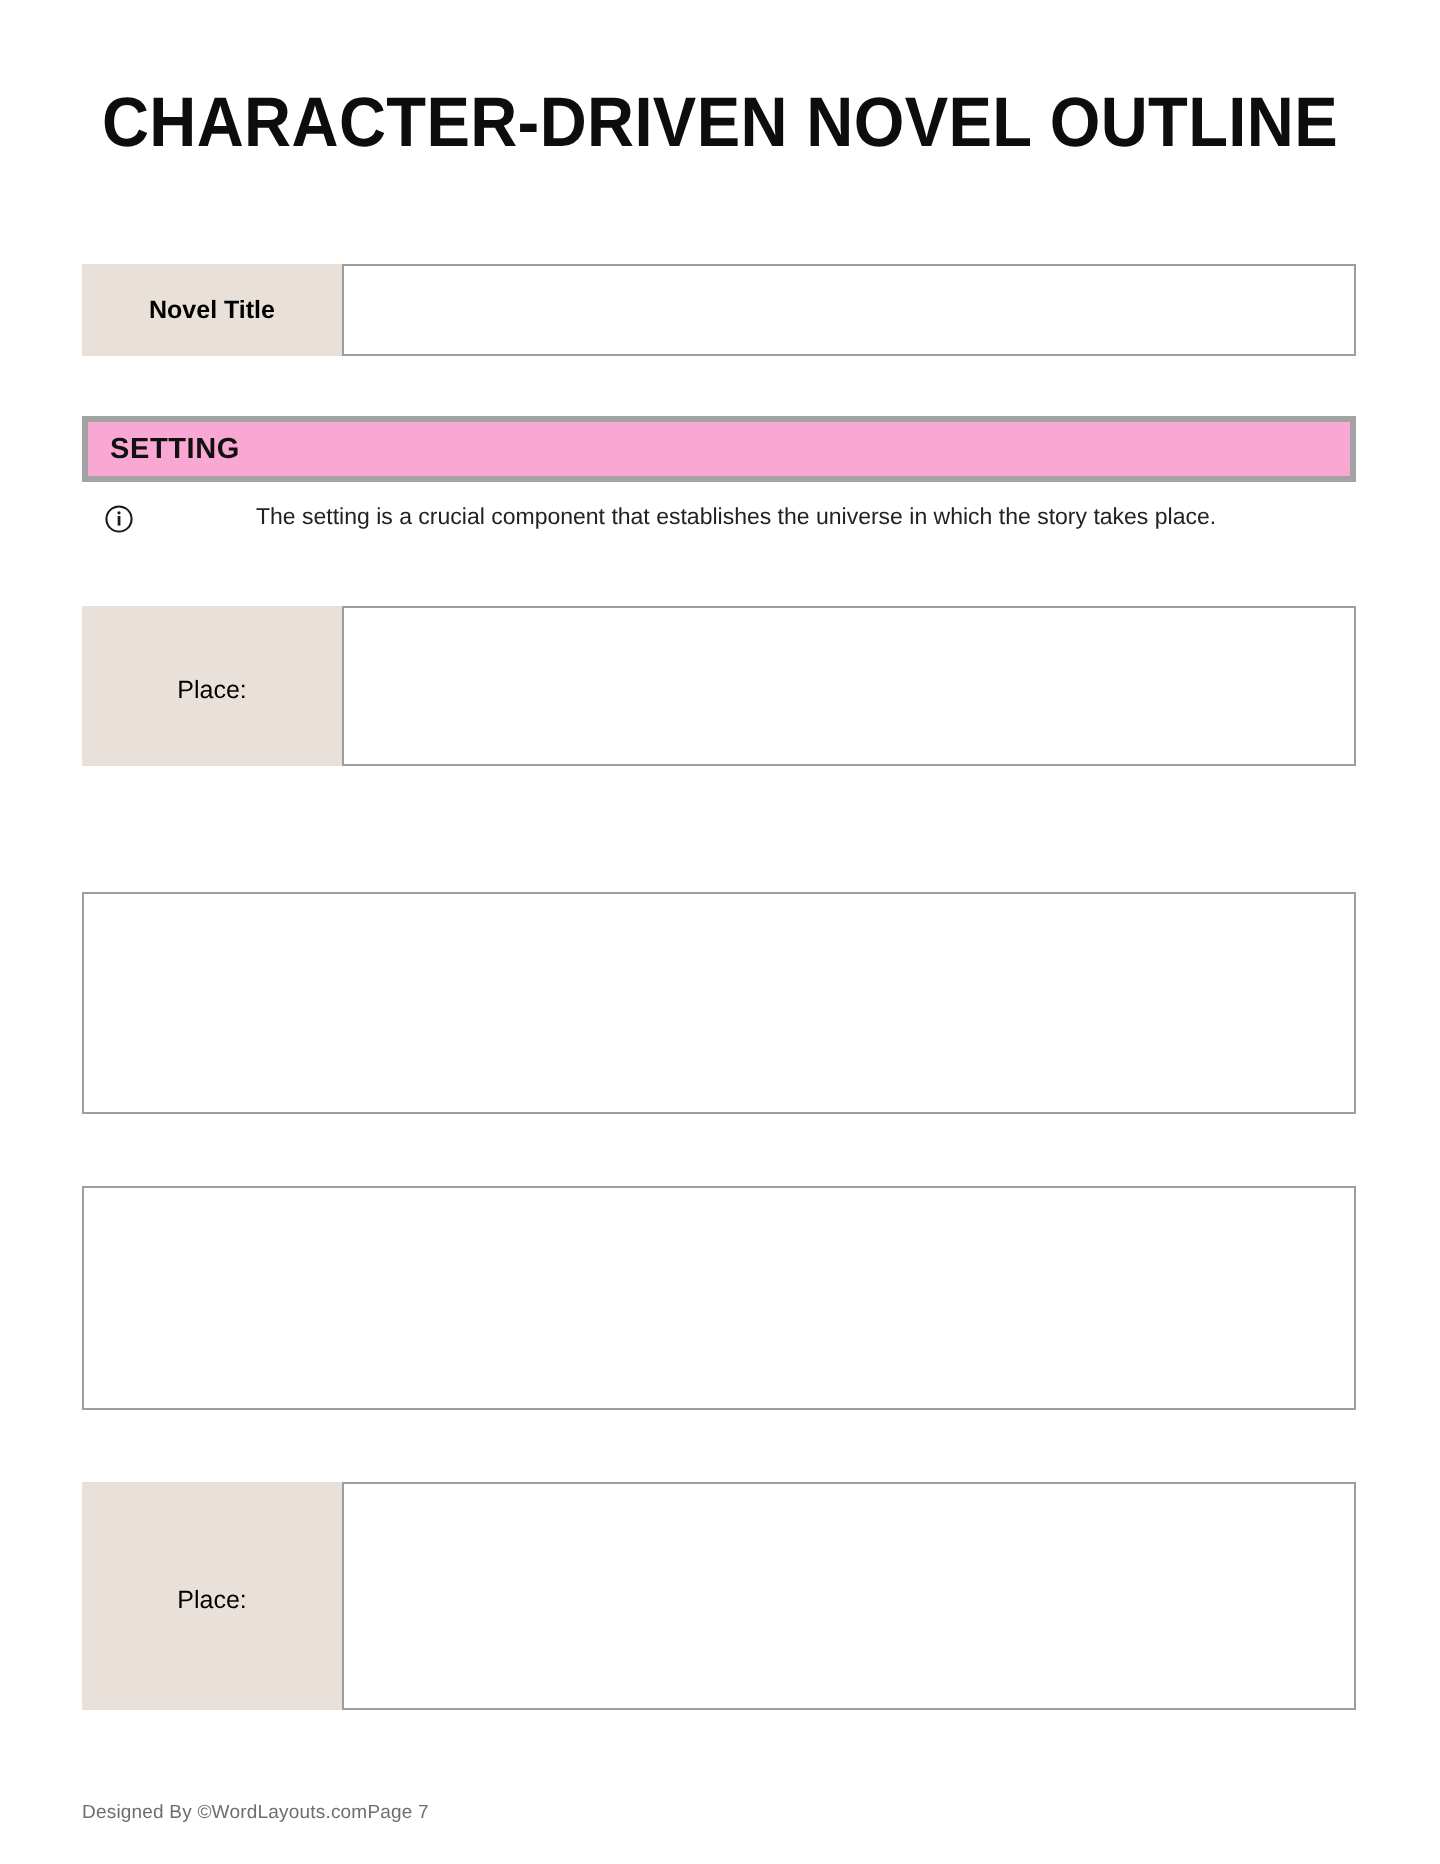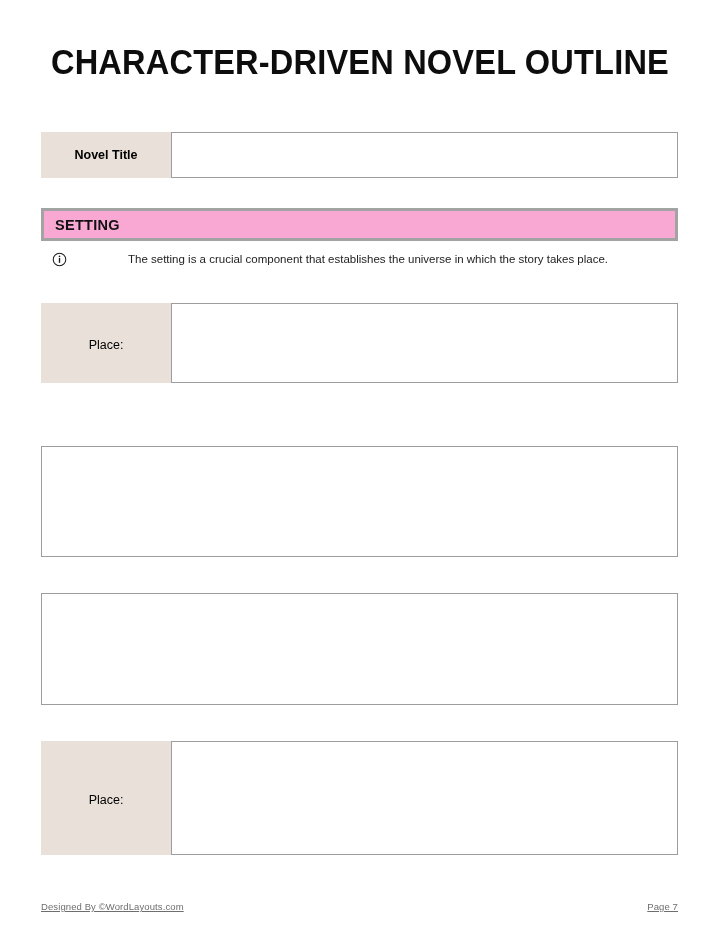--- a/index.html
+++ b/index.html
@@ -129,26 +129,24 @@
     padding-top: 4px;
   }
 
   
   .footer {
     position: absolute;
     left: 41px;
     top: 901px;
     width: 637px;
     display: flex;
-    justify-content: space-between;
     align-items: center;
     font-size: 9.5px;
     color: #6e6e6e;
     letter-spacing: 0.1px;
-    text-decoration: underline;
   }
   .footer-left { white-space: nowrap; }
   .footer-right { white-space: nowrap; }
 </style>
 </head>
 <body>
 
 <div class="page">
 
   <div class="doc-title">CHARACTER-DRIVEN NOVEL OUTLINE</div>

